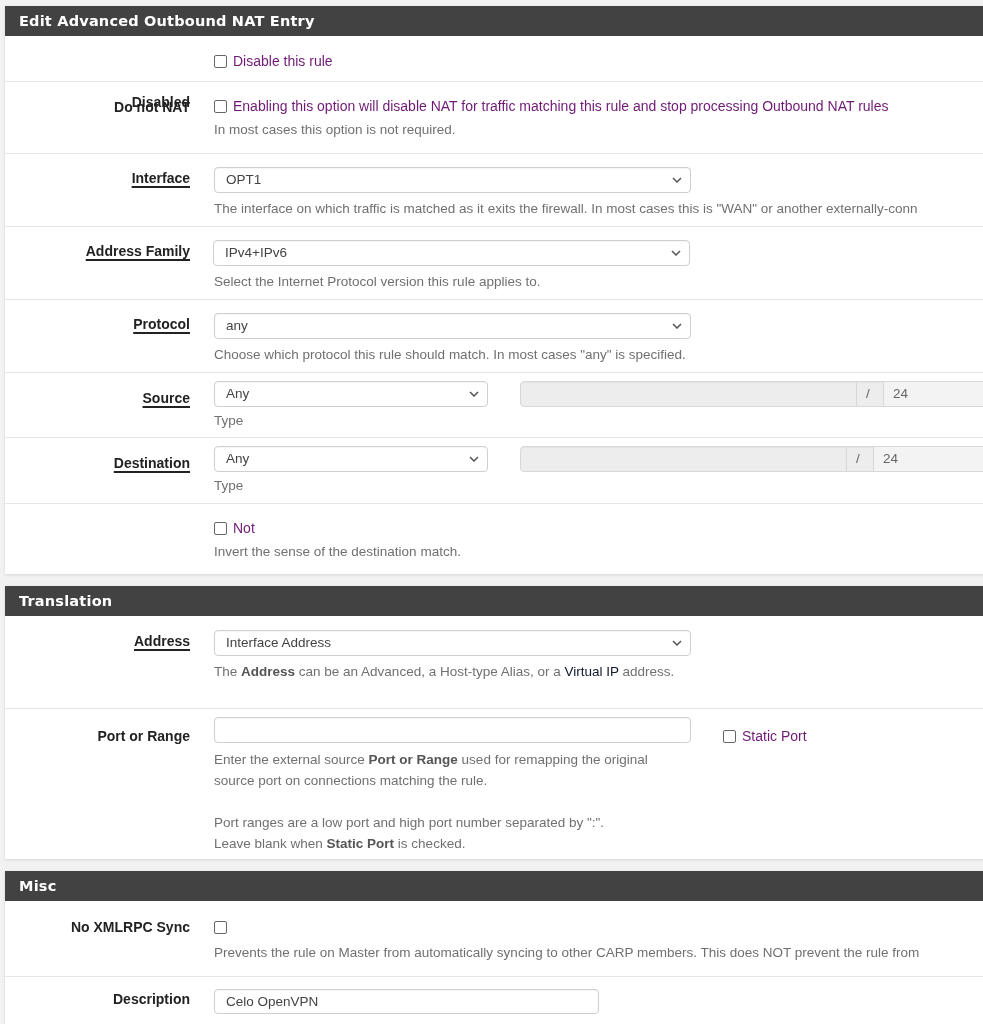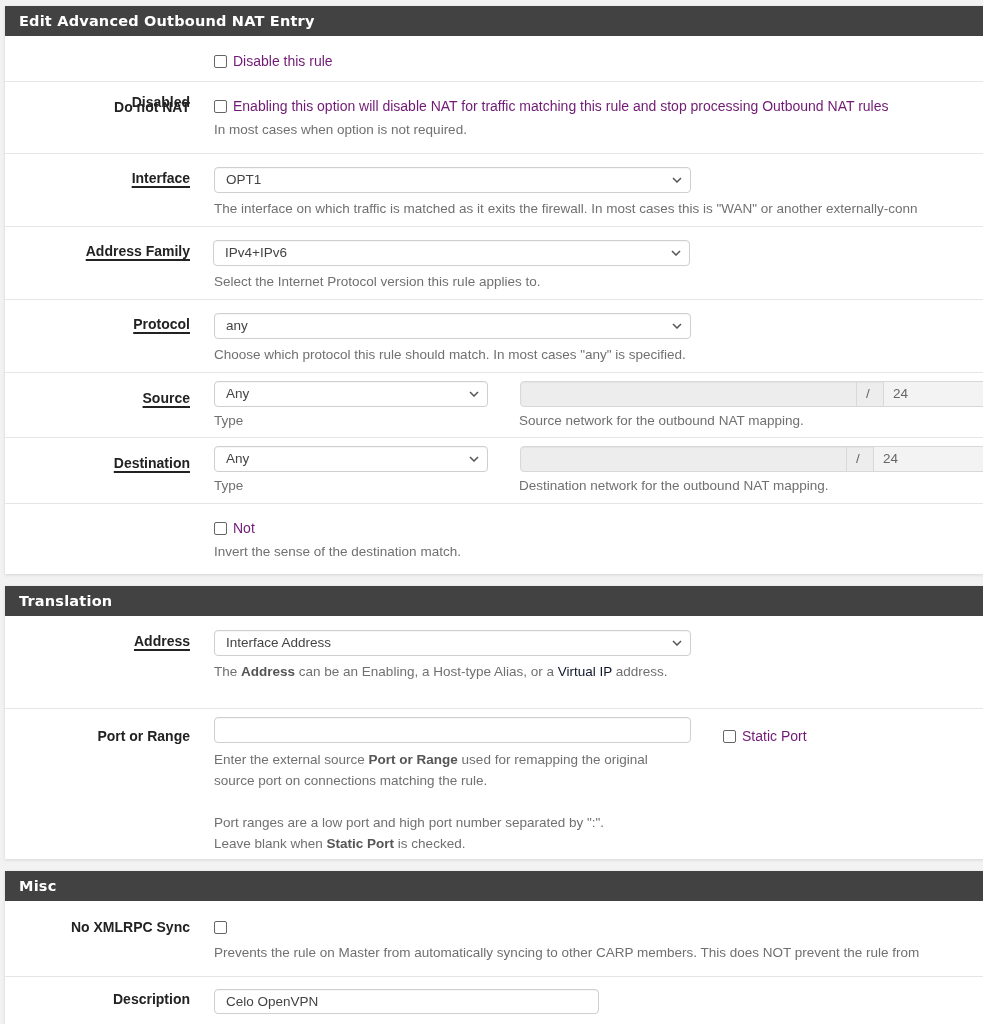--- a/index.html
+++ b/index.html
@@ -73,21 +73,21 @@
     <span class="lbl" style="top:17px;margin-top:41px;">Disabled</span>
     <div class="col" style="top:17px;">
       <span class="chk"></span><span class="chklabel">Disable this rule</span>
     </div>
   </div>
 
   <div class="row" style="height:72px;">
     <span class="lbl" style="top:17px;">Do not NAT</span>
     <div class="col" style="top:16px;">
       <div><span class="chk"></span><span class="chklabel">Enabling this option will disable NAT for traffic matching this rule and stop processing Outbound NAT rules</span></div>
-      <div class="help" style="margin-top:6px;">In most cases when option is not required.</div>
+      <div class="help" style="margin-top:6px;">In most cases this option is not required.</div>
     </div>
   </div>
 
   <div class="row" style="height:73px;">
     <span class="lbl u" style="top:16px;">Interface</span>
     <div class="select" style="left:209px; top:13px; width:477px;">
       <span>OPT1</span>
       <span class="chev">
           <svg width="10" height="6" viewBox="0 0 10 6">
             <path d="M1 1 L5 5 L9 1" stroke="#555" stroke-width="1.5" fill="none"></path>
@@ -132,40 +132,38 @@
             <path d="M1 1 L5 5 L9 1" stroke="#555" stroke-width="1.5" fill="none"></path>
           </svg>
         </span>
     </div>
     <div class="help" style="position:absolute; left:209px; top:38px;">Type</div>
     <div class="input disabled" style="left:515px; top:8px; width:475px; padding-left:0;">
       <span></span>
       <span class="addon" style="left:335px;">/</span>
       <span class="addon mask" style="left:362px; width:120px;">24</span>
     </div>
-    <div class="help" style="position:absolute; left:514px; top:38px;">Source network for the outbound NAT mapping.</div>
   </div>
 
   <div class="row" style="height:66px;">
     <span class="lbl u" style="top:17px;">Destination</span>
     <div class="select" style="left:209px; top:8px; width:274px;">
       <span>Any</span>
       <span class="chev">
           <svg width="10" height="6" viewBox="0 0 10 6">
             <path d="M1 1 L5 5 L9 1" stroke="#555" stroke-width="1.5" fill="none"></path>
           </svg>
         </span>
     </div>
     <div class="help" style="position:absolute; left:209px; top:38px;">Type</div>
     <div class="input disabled" style="left:515px; top:8px; width:475px; padding-left:0;">
       <span></span>
       <span class="addon" style="left:325px;">/</span>
       <span class="addon mask" style="left:352px; width:130px;">24</span>
     </div>
-    <div class="help" style="position:absolute; left:514px; top:38px;">Destination network for the outbound NAT mapping.</div>
   </div>
 
   <div class="row" style="height:70px;">
     <div class="col" style="top:16px;">
       <div><span class="chk"></span><span class="chklabel">Not</span></div>
       <div class="help" style="margin-top:6px;">Invert the sense of the destination match.</div>
     </div>
   </div>
 </div>
 
@@ -176,21 +174,21 @@
     <span class="lbl u" style="top:17px;">Address</span>
     <div class="select" style="left:209px; top:14px; width:477px;">
       <span>Interface Address</span>
       <span class="chev">
           <svg width="10" height="6" viewBox="0 0 10 6">
             <path d="M1 1 L5 5 L9 1" stroke="#555" stroke-width="1.5" fill="none"></path>
           </svg>
         </span>
     </div>
     <div class="help" style="position:absolute; left:209px; top:46px;">
-      <div><span>The </span><b>Address</b><span> can be an Enabling, a Host-type Alias, or a </span><a>Virtual IP</a><span> address.</span></div>
+      <div><span>The </span><b>Address</b><span> can be an Advanced, a Host-type Alias, or a </span><a>Virtual IP</a><span> address.</span></div>
     </div>
   </div>
 
   <div class="row" style="height:150px;">
     <span class="lbl" style="top:19px;">Port or Range</span>
     <div class="input" style="left:209px; top:8px; width:477px;">
       <span></span>
     </div>
     <div style="position:absolute; left:718px; top:19px;">
       <span class="chk"></span><span class="chklabel">Static Port</span>

